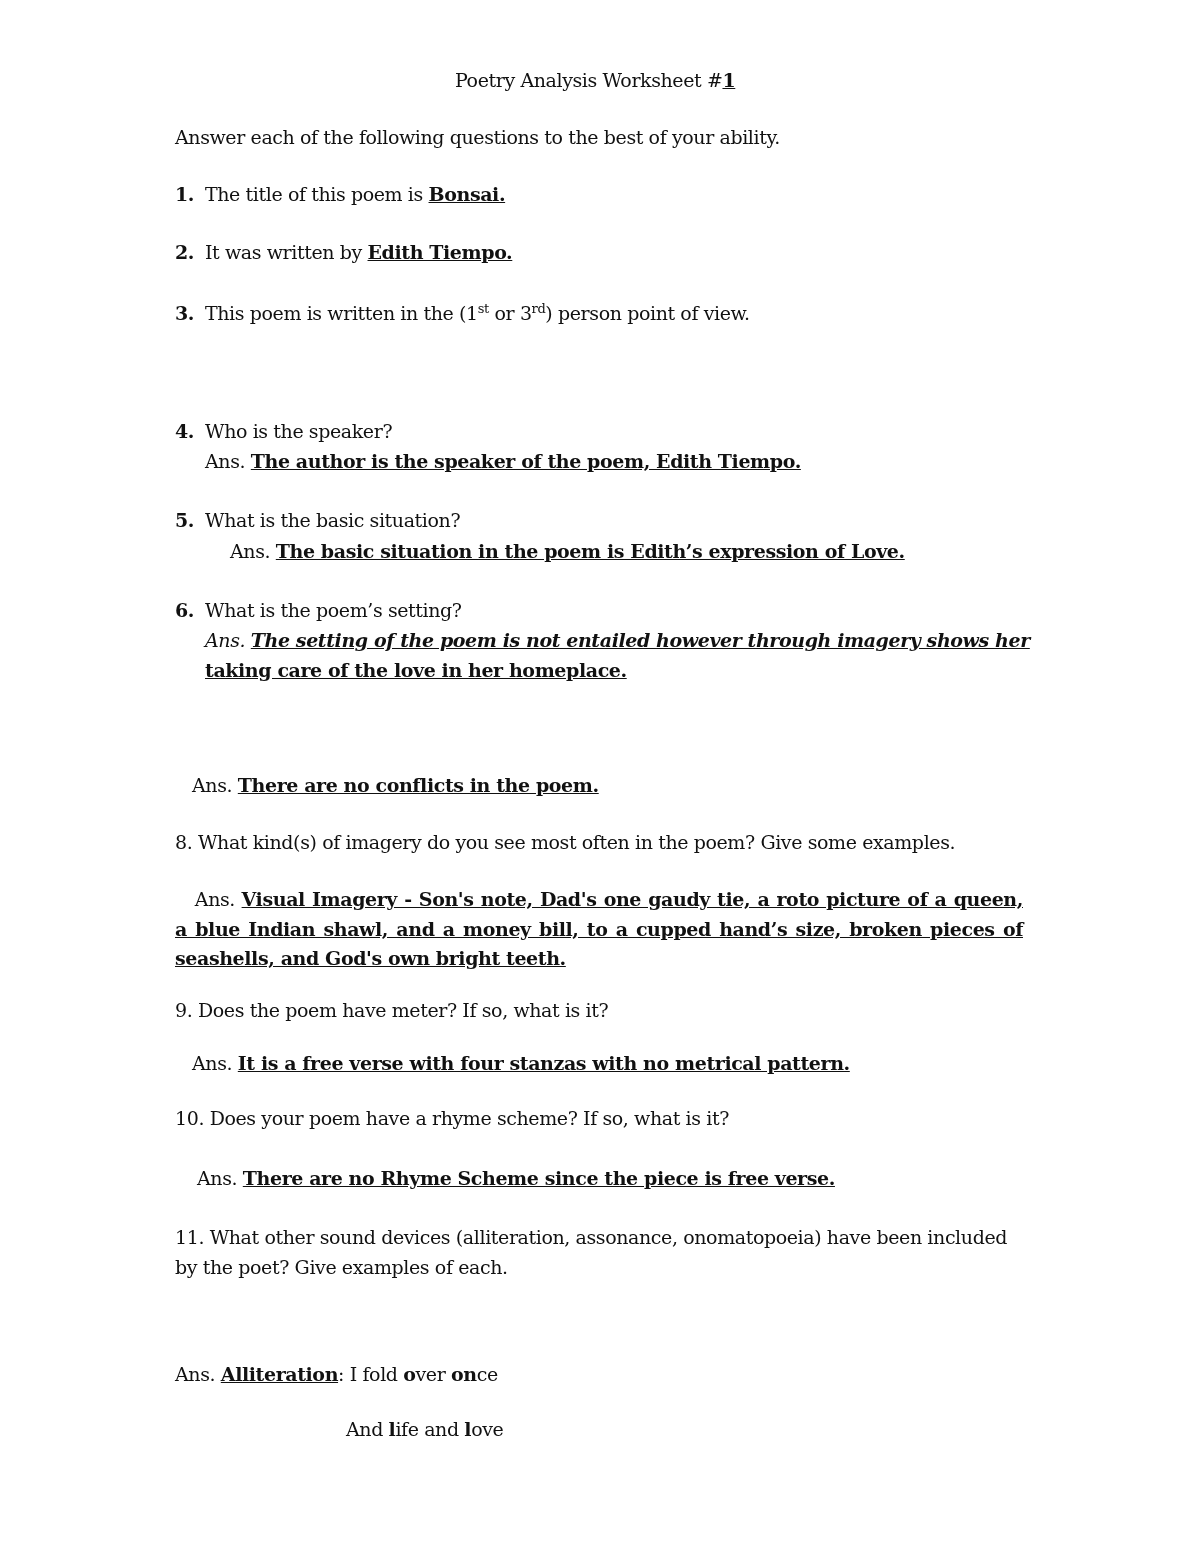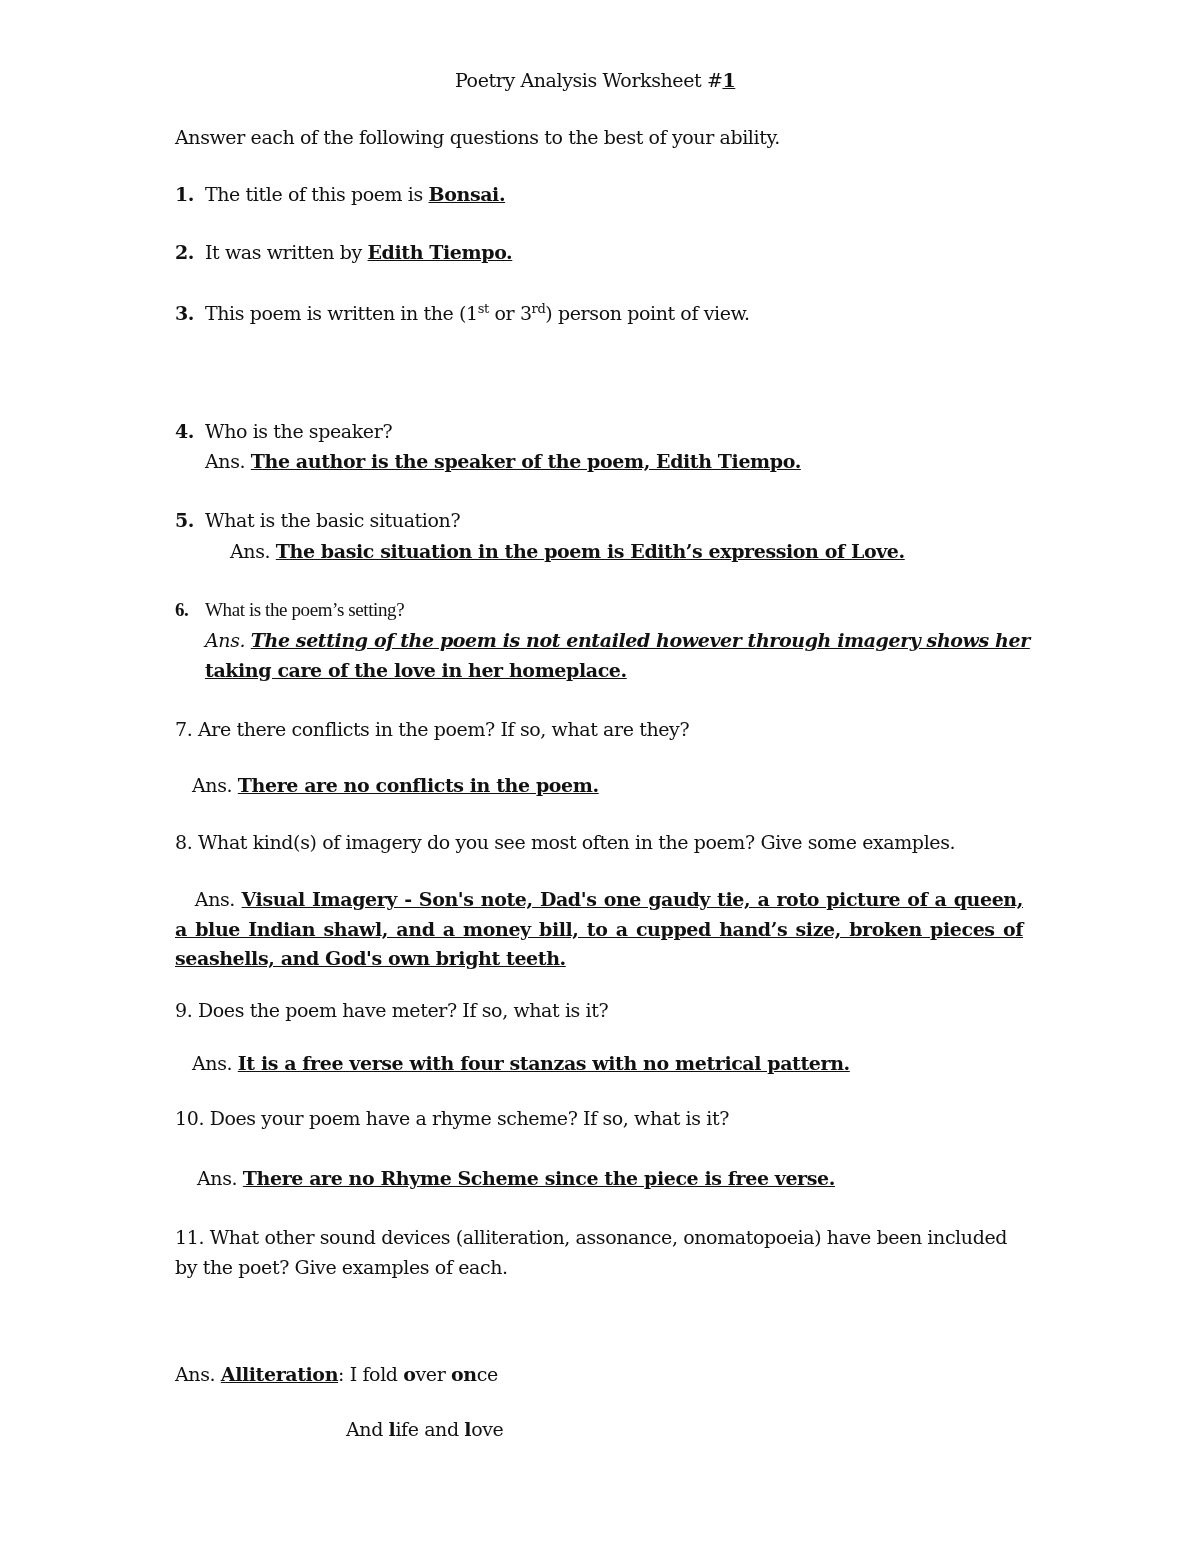--- a/index.html
+++ b/index.html
@@ -42,31 +42,30 @@
     <span>Ans.</span> <span class="u">The author is the speaker of the poem, Edith Tiempo. </span>
   </div>
 
   <div class="line" style="left:175px; top:502px;">
     <span class="num">5.</span><span>What is the basic situation?</span>
   </div>
   <div class="line" style="left:205px; top:533px;margin-left:25px;">
     <span>Ans.</span> <span class="u">The basic situation in the poem is Edith’s expression of Love.</span>
   </div>
 
-  <div class="line" style="left:175px; top:592px;font-family:Liberation Serif, serif;">
+  <div class="line" style="left:175px; top:592px;">
     <span class="num">6.</span><span>What is the poem’s setting?</span>
   </div>
   <div class="line" style="left:205px; top:622px;font-style:italic;">
     <span>Ans.</span> <span class="u">The setting of the poem is not entailed however through imagery shows her </span>
   </div>
   <div class="line" style="left:205px; top:652px;">
     <span class="u">taking care of the love in her homeplace.</span>
   </div>
 
-  <div class="line" style="left:175px; top:711px;">7. Are there conflicts in the poem? If so, what are they?</div>
   <div class="line" style="left:192px; top:767px;">
     <span>Ans.</span> <span class="u">There are no conflicts in the poem. </span>
   </div>
 
   <div class="line" style="left:175px; top:824px;">8. What kind(s) of imagery do you see most often in the poem? Give some examples.</div>
   <div class="line just" style="left:175px; top:879px; line-height:29.5px;">
     &nbsp;&nbsp;&nbsp;<span>Ans.</span> <span class="u"> Visual Imagery - Son's note, Dad's one gaudy tie, a roto picture of a queen, a blue Indian shawl, and a money bill, to a cupped hand’s size, broken pieces of seashells, and God's own bright teeth.</span>
   </div>
 
   <div class="line" style="left:175px; top:992px;">9. Does the poem have meter? If so, what is it?</div>

